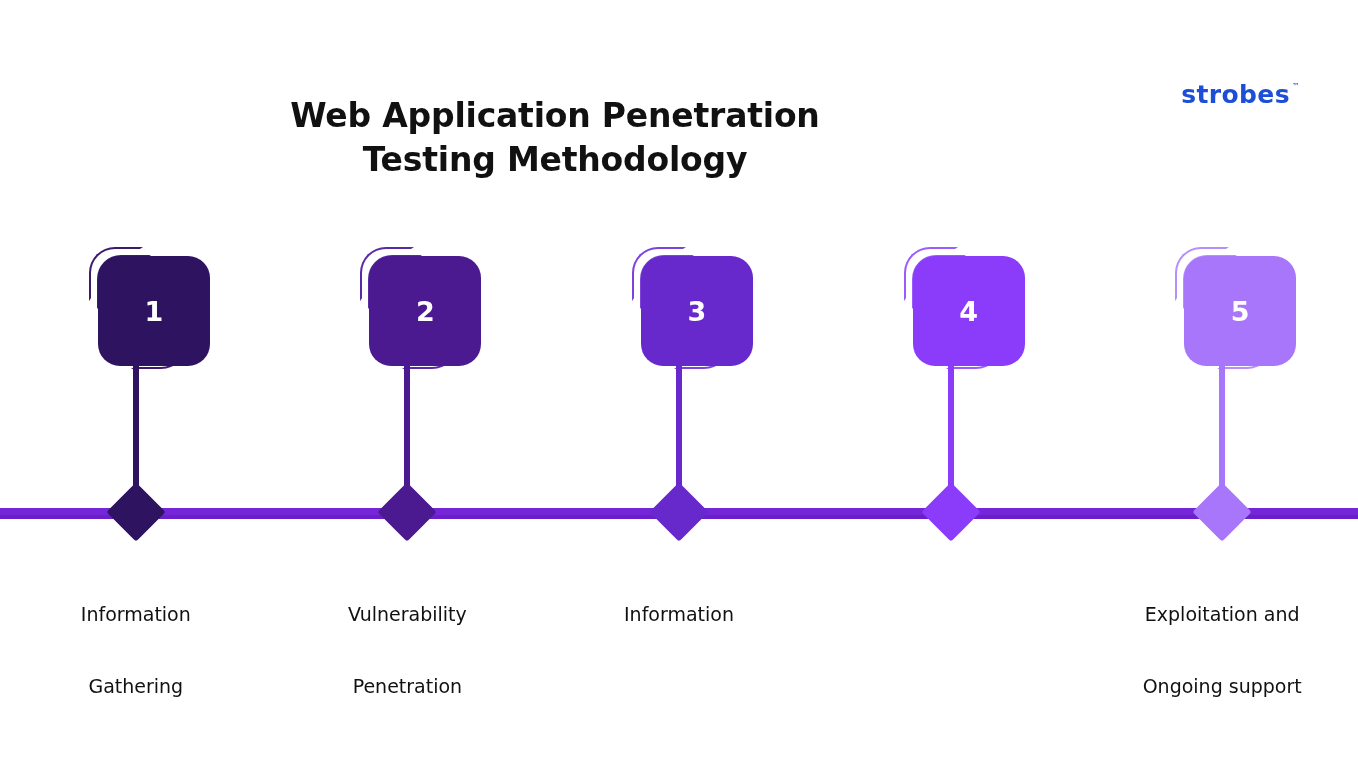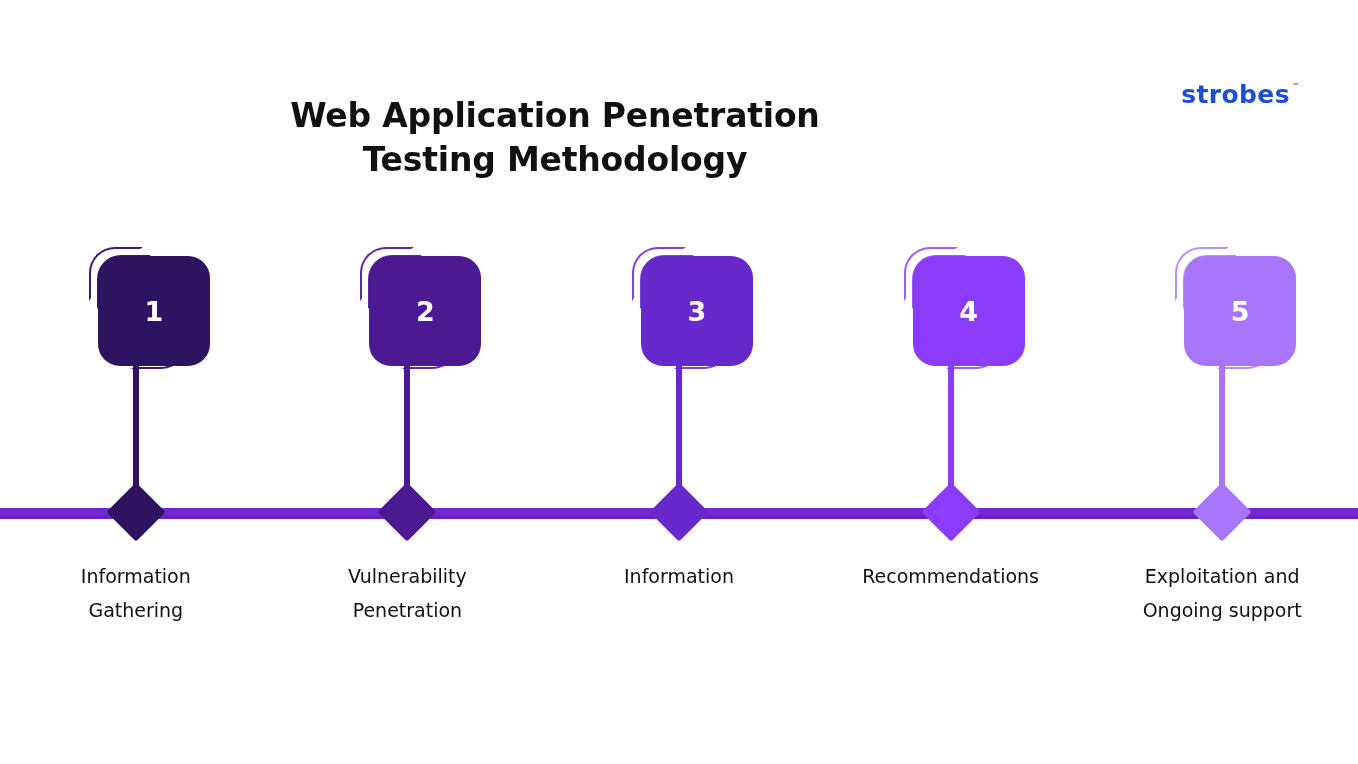--- a/index.html
+++ b/index.html
@@ -180,21 +180,21 @@
     position: absolute;
     left: 50%;
     margin-left: -130px;
     top: 560px;
     width: 260px;
     text-align: center;
     font-size: 19px;
     line-height: 1.78;
     color: #111111;
   }
-  .caption .c-line { display: block; }
+  .caption .c-line { display: block; margin-top: 38px; }
 </style>
 </head>
 <body>
 
 <div id="header">
   <h1 id="page-title">
     <span class="t-line">Web Application Penetration</span>
     <span class="t-line">Testing Methodology</span>
   </h1>
 
@@ -260,21 +260,20 @@
           <div class="arc arc-tl-1" style="border-top-color: rgb(154, 92, 251); border-left-color: rgb(154, 92, 251);"></div>
           <div class="arc arc-tl-2" style="border-top-color: rgb(154, 92, 251); border-left-color: rgb(154, 92, 251);"></div>
           <div class="arc arc-br-1" style="border-bottom-color: rgb(154, 92, 251); border-right-color: rgb(154, 92, 251);"></div>
           <div class="card" style="background: rgb(138, 60, 250);">
             <span class="card-number">4</span>
           </div>
         </div>
         <div class="stem" style="background: rgb(138, 60, 250);"></div>
         <div class="diamond" style="background: rgb(138, 60, 250);"></div>
         <div class="caption">
-          <span class="c-line">Recommendations</span>
         </div>
       </div>
       <div class="node" style="left: 1086.4px; width: 271.6px;">
         <div class="card-wrap">
           <div class="arc arc-tl-1" style="border-top-color: rgb(183, 143, 251); border-left-color: rgb(183, 143, 251);"></div>
           <div class="arc arc-tl-2" style="border-top-color: rgb(183, 143, 251); border-left-color: rgb(183, 143, 251);"></div>
           <div class="arc arc-br-1" style="border-bottom-color: rgb(183, 143, 251); border-right-color: rgb(183, 143, 251);"></div>
           <div class="card" style="background: rgb(168, 118, 250);">
             <span class="card-number">5</span>
           </div>

